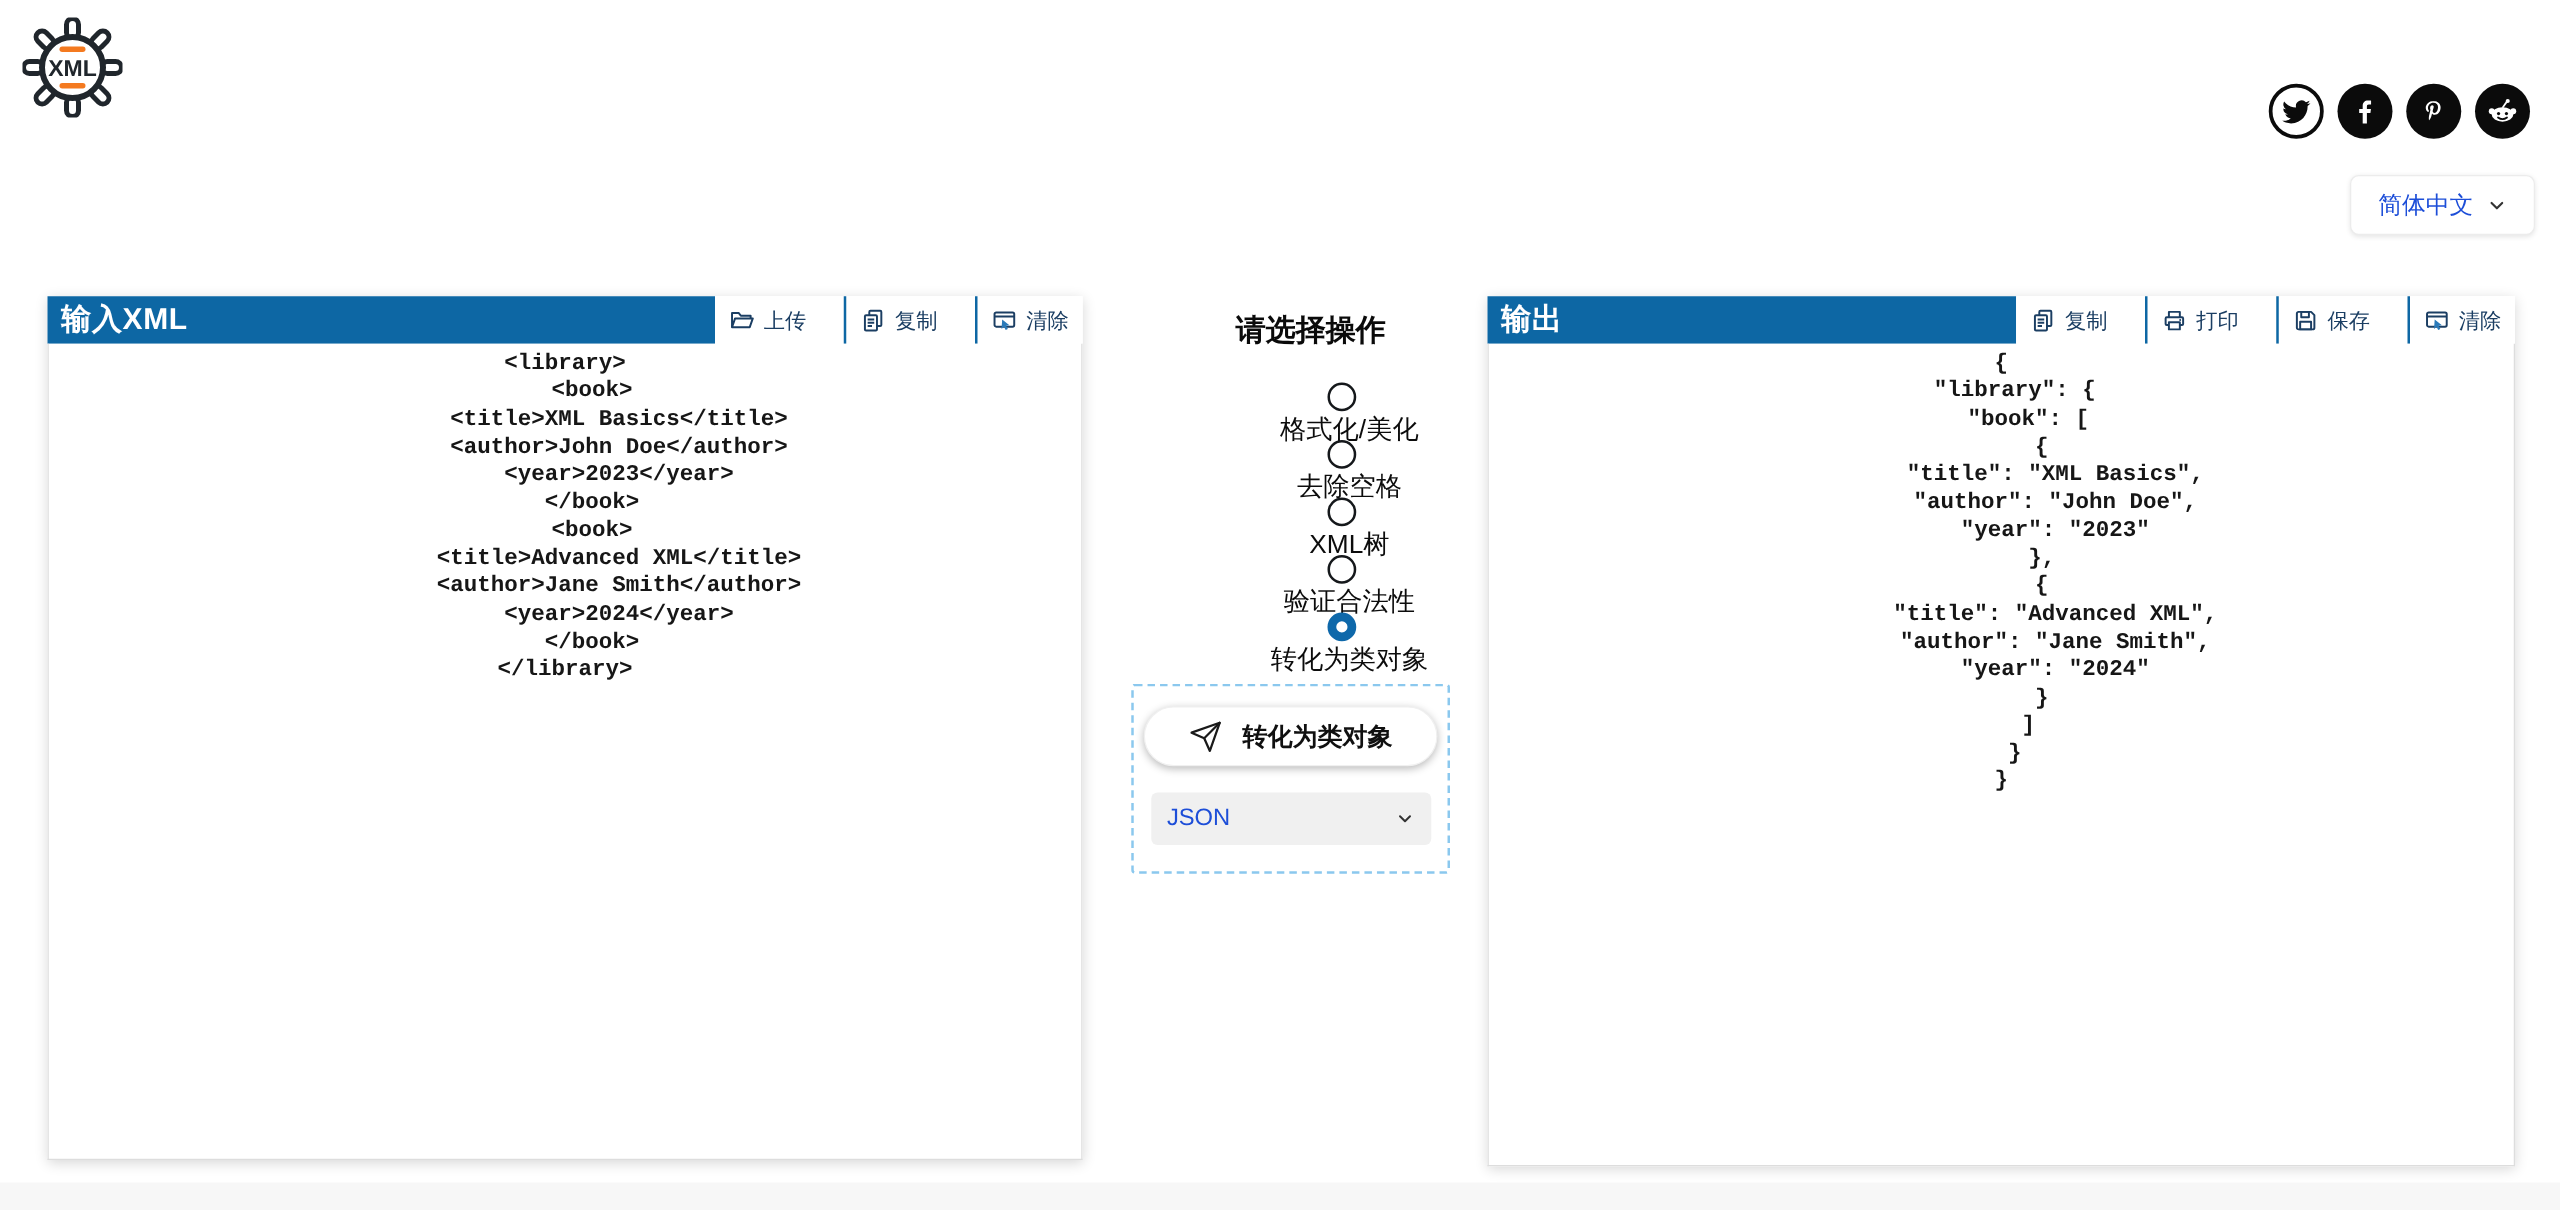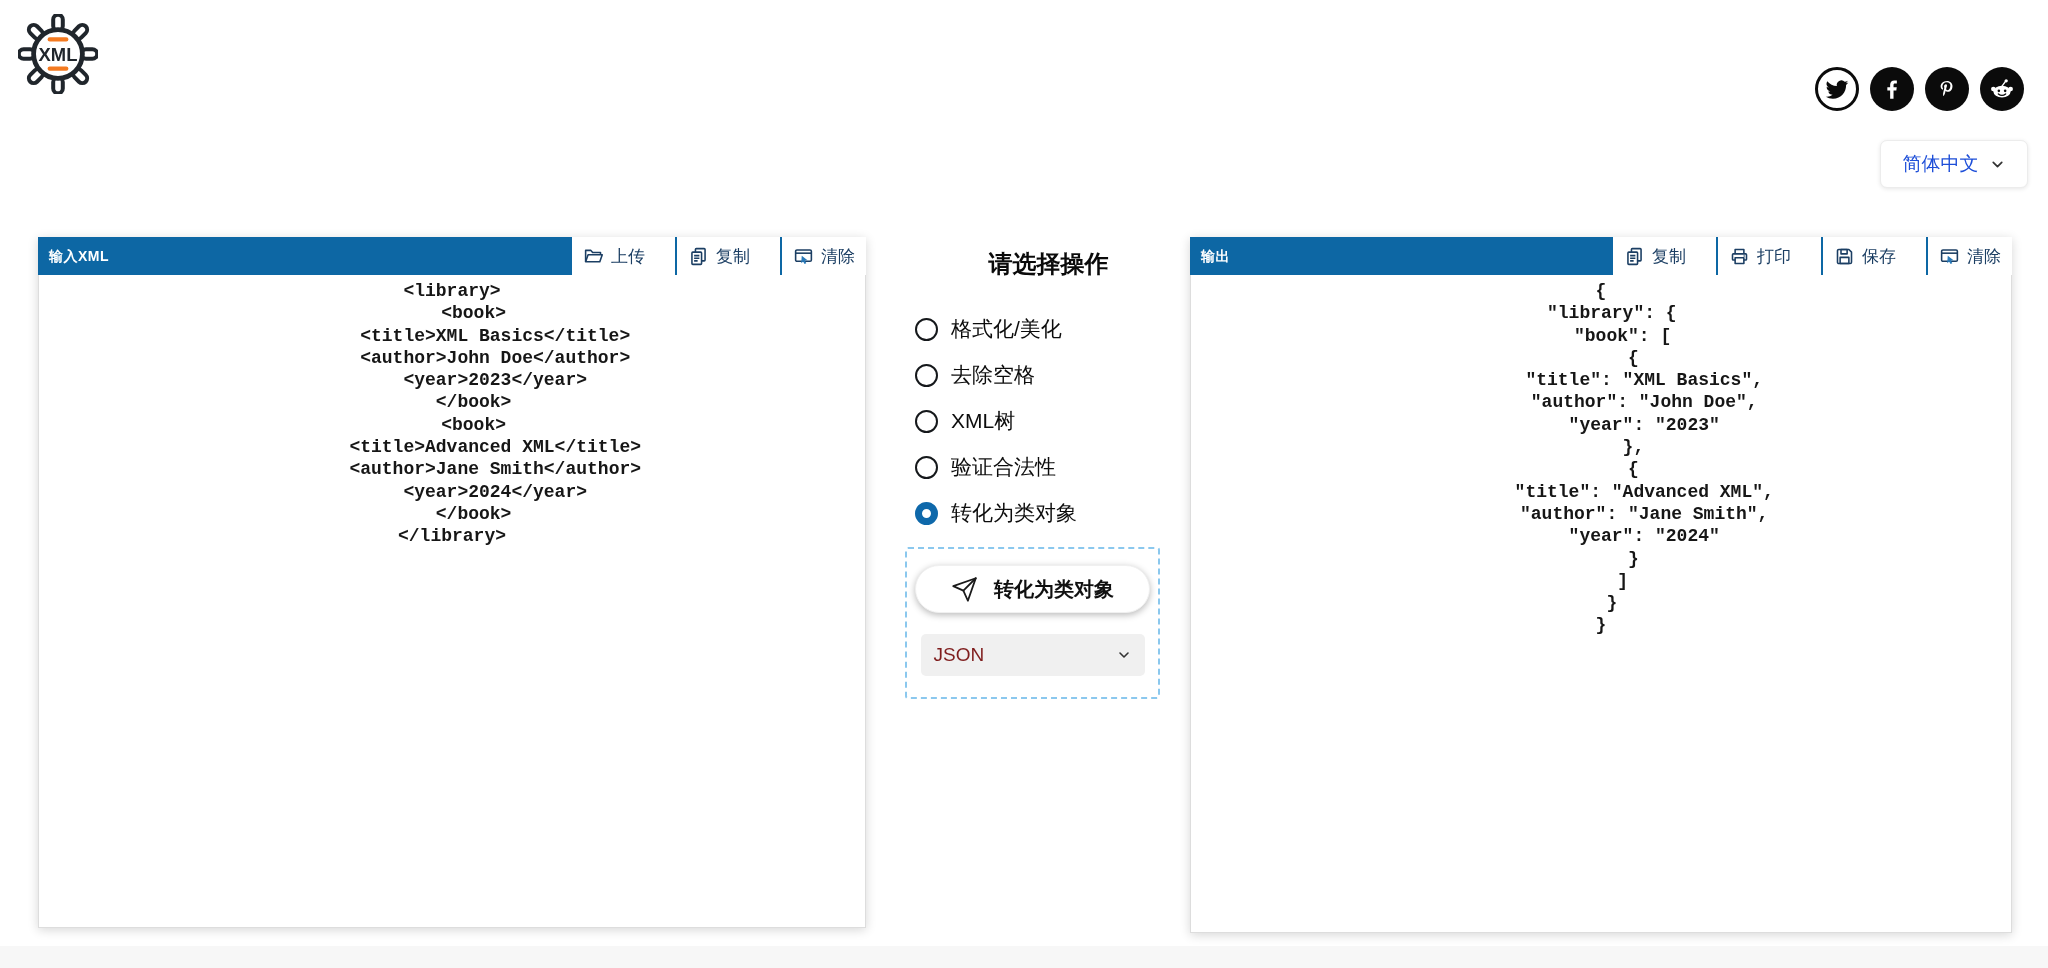--- a/index.html
+++ b/index.html
@@ -22,52 +22,52 @@
     box-shadow:0 1px 4px rgba(0,0,0,.10);display:flex;align-items:center;
     justify-content:center;gap:10px;font-size:19px;color:#1d4ed8;cursor:pointer;}
   .chev svg{display:block;}
 
   
   .panel{position:absolute;background:#fff;box-shadow:0 2px 10px rgba(0,0,0,.16);}
   .panel-left{left:38px;top:237px;width:828px;height:691px;}
   .panel-right{left:1190px;top:237px;width:822px;height:696px;}
   .panel-header{height:38px;display:flex;align-items:stretch;}
   .panel-title{flex:1;background:var(--blue);color:#fff;font-weight:bold;
-    font-size:14px;line-height:38px;padding-left:11px;letter-spacing:.5px;}
+    font-size:24px;line-height:38px;padding-left:11px;letter-spacing:.5px;}
   .panel-tools{display:flex;background:#fff;gap:19px;}
   .tool{display:flex;align-items:center;gap:7px;padding:0 11px;background:#fff;
     border:none;font-size:17px;color:var(--tool-text);cursor:pointer;
     font-family:inherit;white-space:nowrap;}
   .tool + .tool{border-left:2px solid var(--blue);}
   .ticon{display:flex;color:var(--tool-text);}
   .panel-body{position:absolute;left:0;right:0;top:38px;bottom:0;background:#fff;
     border:1px solid #ddd;border-top:none;overflow:hidden;}
   pre.code{font-family:"Liberation Mono","DejaVu Sans Mono",monospace;
     font-weight:bold;font-size:18px;line-height:22.3px;color:#161616;
     padding:5px 4px;white-space:pre;text-align:center;}
 
   
   .middle{position:absolute;left:866px;top:222px;width:365px;}
   .ops-title{margin-top:26px;text-align:center;font-size:24px;font-weight:bold;color:#0a0a0a;}
   .radio-group{margin-top:26px;}
-  .radio-row{display:flex;align-items:center;height:46px;padding-left:49px;cursor:pointer;}
+  .radio-row{display:flex;align-items:center;height:46px;padding-left:49px;cursor:pointer;flex-direction:column;}
   .radio{width:23px;height:23px;border-radius:50%;border:2.5px solid #15181b;
     background:#fff;flex:0 0 auto;}
   .radio.checked{border:7px solid #0e68aa;}
   .radio-label{margin-left:13px;font-size:21px;color:#0c0c0c;}
   .action-box{margin:11px 0 0 39px;width:255px;height:152px;
     border:2px dashed #8bc8ee;border-radius:3px;display:flex;flex-direction:column;
     align-items:center;}
   .convert-btn{margin-top:16px;width:235px;height:48px;border-radius:24px;
     background:#fff;border:1px solid #f0f0f0;box-shadow:0 2px 7px rgba(0,0,0,.28);
     display:flex;align-items:center;justify-content:center;gap:16px;
     font-size:20px;font-weight:600;color:#101010;cursor:pointer;font-family:inherit;}
   .send{display:flex;color:#1a1a1a;}
   .format-select{margin-top:21px;width:224px;height:42px;background:#f0f0f0;
-    border-radius:5px;display:flex;align-items:center;font-size:19px;color:#7f1d1d;
+    border-radius:5px;display:flex;align-items:center;font-size:19px;color:#1d4ed8;
     padding:0 13px;cursor:pointer;justify-content:space-between;}
 
   .footer-band{position:absolute;left:0;right:0;bottom:0;height:22px;background:#f7f7f7;}
 </style>
 </head>
 <body>
 
 <div class="logo">
   <svg viewBox="0 0 100 100" width="80" height="80">
     <g fill="#fff" stroke="#20262c" stroke-width="5">

